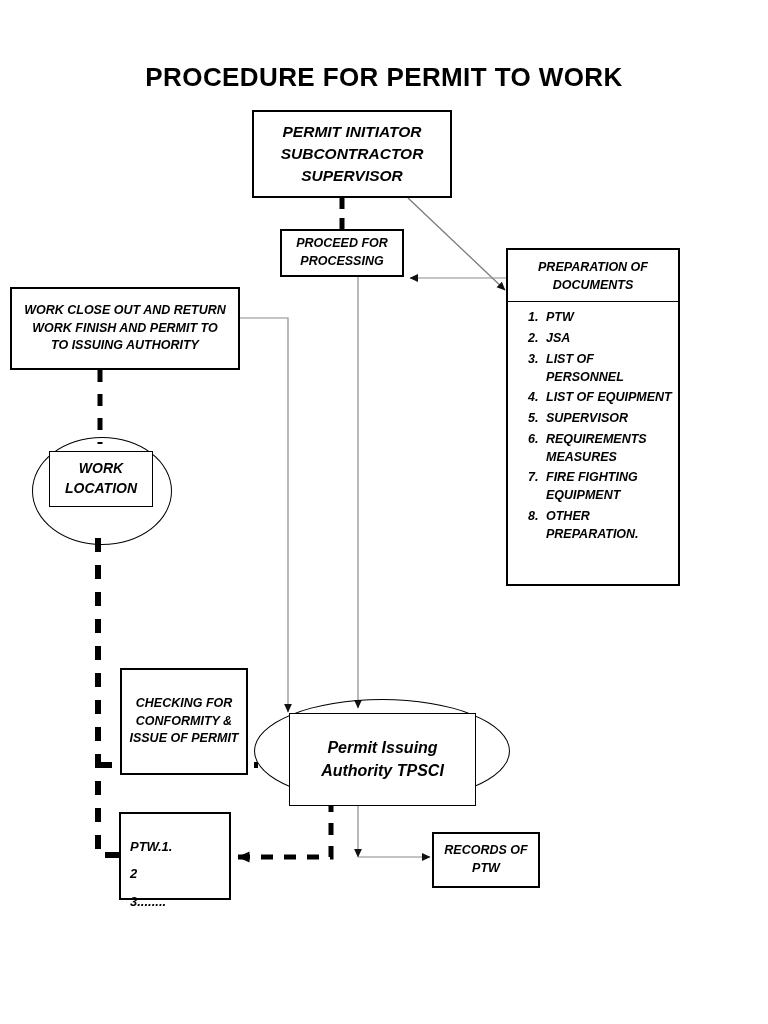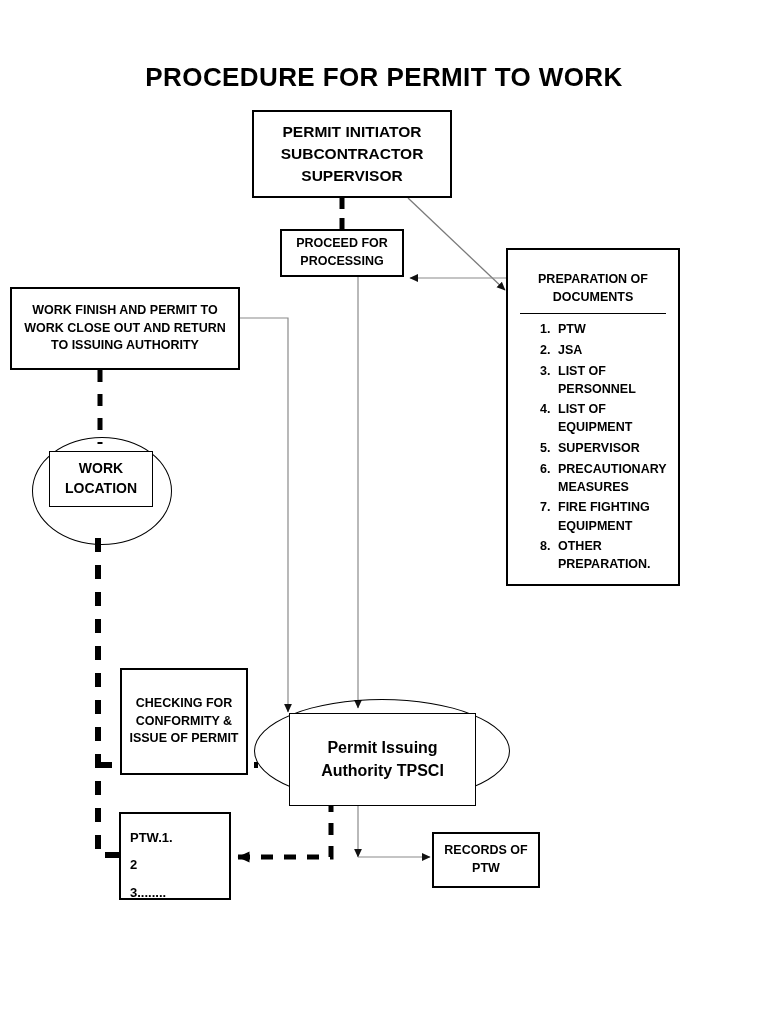--- a/index.html
+++ b/index.html
@@ -38,39 +38,40 @@
     border: 2px solid #000;
     background: #fff;
     display: flex;
     flex-direction: column;
     align-items: center;
     justify-content: center;
     text-align: center;
     font-weight: bold;
     color: #000;
     line-height: 1.42;
+    font-style: italic;
   }
   .node .ln { display: block; width: 100%; }
 
   
   #initiator {
     left: 252px; top: 110px; width: 200px; height: 88px;
     font-size: 15.5px;
   }
   #proceed {
     left: 280px; top: 229px; width: 124px; height: 48px;
     font-size: 12.5px;
     justify-content: center;
   }
   #prep {
     left: 506px; top: 248px; width: 174px; height: 338px;
     font-size: 12.5px;
     justify-content: flex-start;
     align-items: stretch;
-    padding: 12px;
+    padding: 0;
   }
   #prep .prep-head {
     padding: 8px 6px 7px 6px;
     text-align: center;
     border-bottom: 1.5px solid #000;
     line-height: 1.45;
   }
   #prep ol {
     margin: 6px 0 0 0;
     padding: 0 4px 0 34px;
@@ -88,21 +89,21 @@
   }
   #checking {
     left: 120px; top: 668px; width: 128px; height: 107px;
     font-size: 12.5px;
   }
   #ptwlist {
     left: 119px; top: 812px; width: 112px; height: 88px;
     font-size: 13px;
     align-items: flex-start;
     justify-content: flex-start;
-    padding: 15px 0 0 9px;
+    padding: 24px 0 0 9px;
     font-weight: bold;
     text-align: left;
   }
   #ptwlist .ln { text-align: left; margin-bottom: 9px; }
   #records {
     left: 432px; top: 832px; width: 108px; height: 56px;
     font-size: 12.5px;
   }
 
   
@@ -195,29 +196,29 @@
   <div class="prep-head">
     <span class="ln">PREPARATION OF</span>
     <span class="ln">DOCUMENTS</span>
   </div>
   <ol>
     <li>PTW</li>
     <li>JSA</li>
     <li>LIST OF PERSONNEL</li>
     <li>LIST OF EQUIPMENT</li>
     <li>SUPERVISOR</li>
-    <li>PRECAUTIONARY MEASURES</li>
+    <li>REQUIREMENTS MEASURES</li>
     <li>FIRE FIGHTING EQUIPMENT</li>
     <li>OTHER PREPARATION.</li>
   </ol>
 </div>
 
 <div class="node" id="workfinish">
+  <span class="ln">WORK CLOSE OUT AND RETURN</span>
   <span class="ln">WORK FINISH AND PERMIT TO</span>
-  <span class="ln">WORK CLOSE OUT AND RETURN</span>
   <span class="ln">TO ISSUING AUTHORITY</span>
 </div>
 
 <div class="ellipse" id="work-ellipse"></div>
 <div class="node" id="worklocation">
   <span class="ln">WORK</span>
   <span class="ln">LOCATION</span>
 </div>
 
 <div class="node" id="checking">

